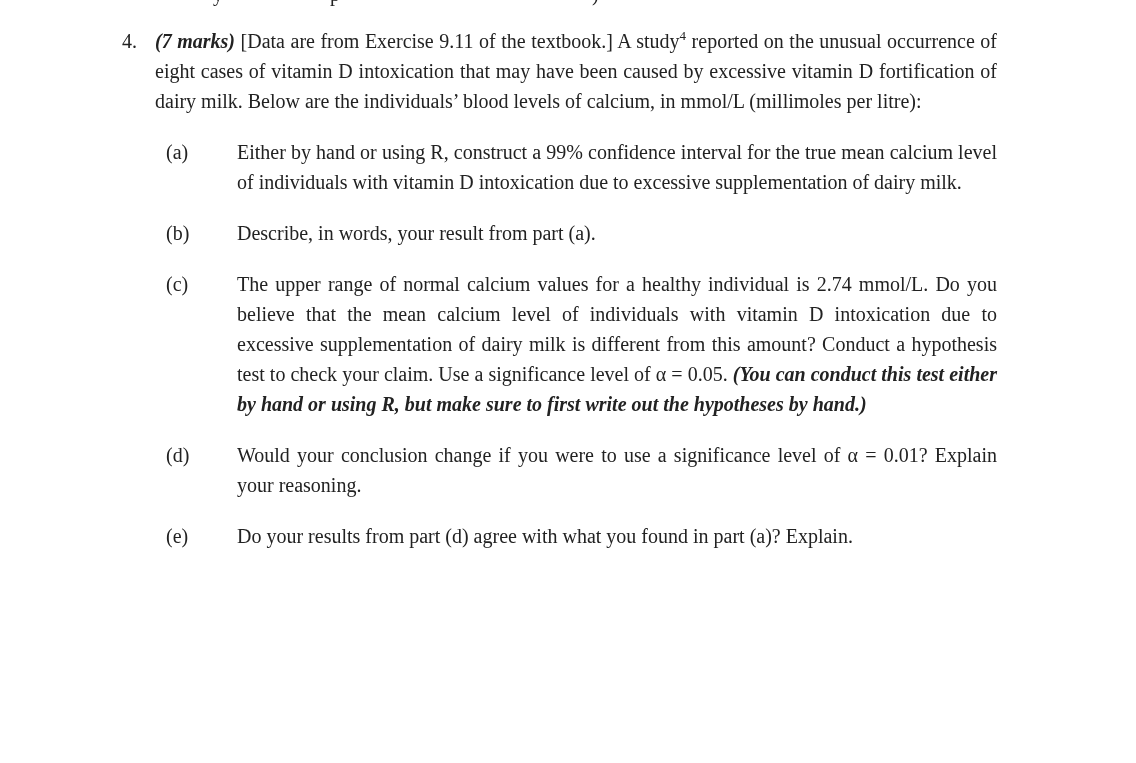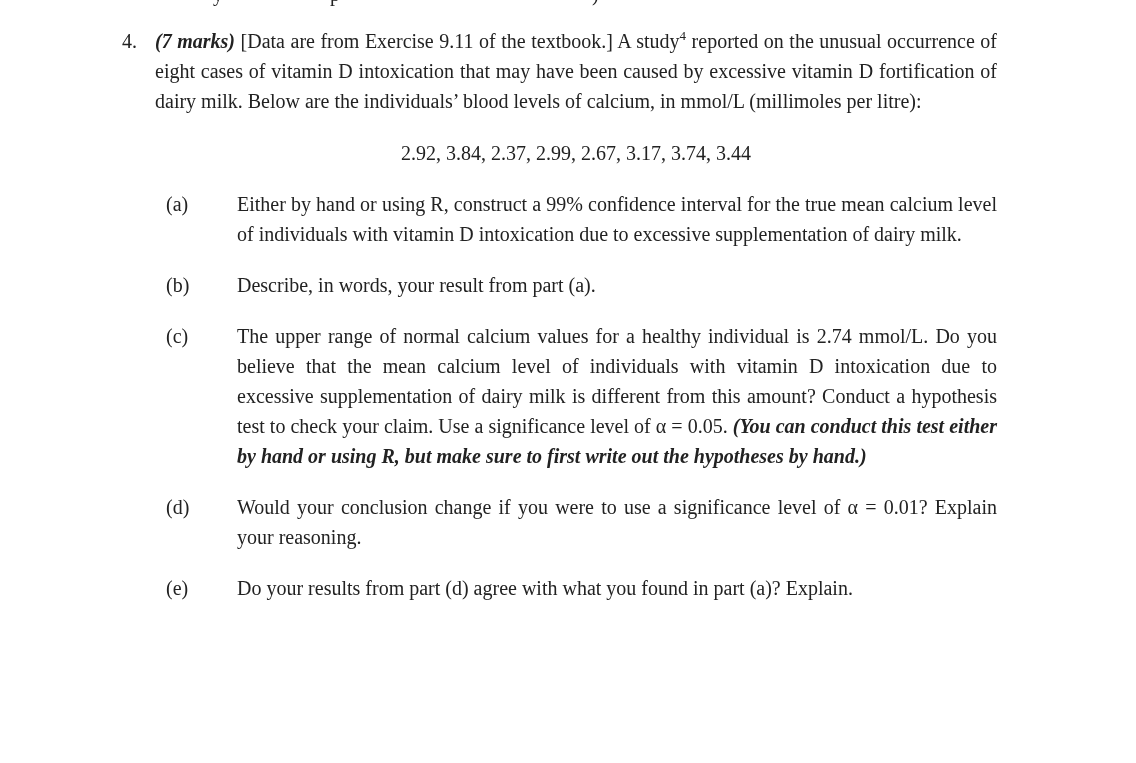--- a/index.html
+++ b/index.html
@@ -93,21 +93,20 @@
     <span class="frag-3">)</span>
   </div>
 
   <div class="question">
     <div class="q-row">
       <div class="q-number">4.</div>
       <div class="q-body">
 
         <div class="q-intro"><span class="italic">(7 marks)</span><span> [Data are from Exercise 9.11 of the textbook.]  A study</span><sup class="fnref">4</sup><span> reported on the unusual occurrence of eight cases of vitamin D intoxication that may have been caused by excessive vitamin D fortification of dairy milk.  Below are the individuals’ blood levels of calcium, in mmol/L (millimoles per litre):</span></div>
 
-        <div class="data-line">2.92, 3.84, 2.37, 2.99, 2.67, 3.17, 3.74, 3.44</div>
 
         <div class="subitem">
           <div class="subitem-label">(a)</div>
           <div class="subitem-text">Either by hand or using R, construct a 99% confidence interval for the true mean calcium level of individuals with vitamin D intoxication due to excessive supplementation of dairy milk.</div>
         </div>
 
         <div class="subitem">
           <div class="subitem-label">(b)</div>
           <div class="subitem-text">Describe, in words, your result from part (a).</div>
         </div>

